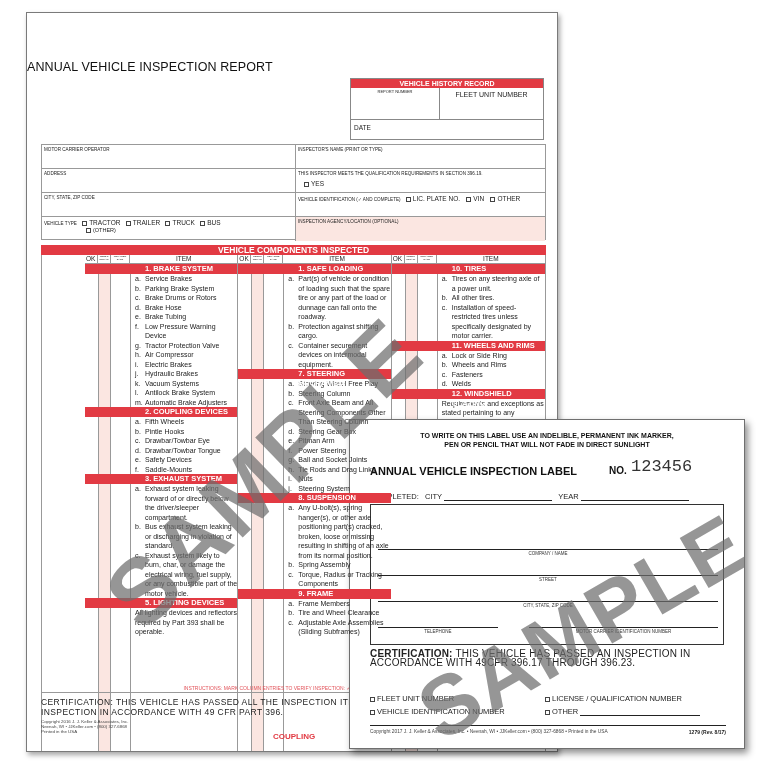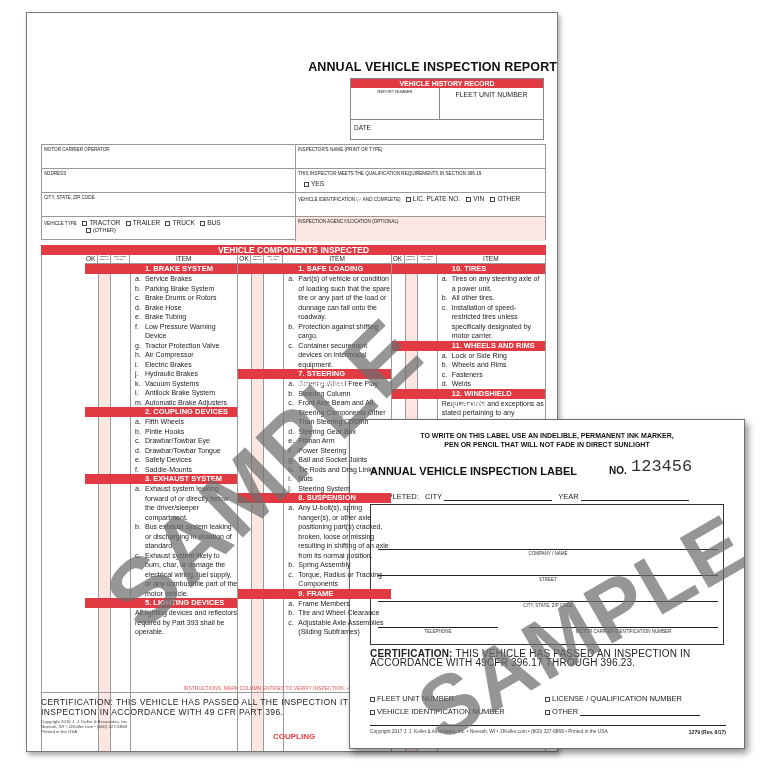--- a/index.html
+++ b/index.html
@@ -6,22 +6,22 @@
   html, body { width: 768px; height: 768px; background: #ffffff; overflow: hidden; }
   body { font-family: "Liberation Sans", sans-serif; color: #222; position: relative; }
 
   .report {
     position: absolute; left: 26px; top: 12px; width: 532px; height: 740px;
     background: #fff; border: 1px solid #7a7a7a;
     box-shadow: 2px 3px 5px rgba(0,0,0,0.35);
     overflow: hidden;
   }
   .report-title {
-    position: absolute; left: 0; top: 47px; width: 530px; text-align: right;
-    font-weight: bold; font-size: 12.5px; letter-spacing: 0.1px; color: #111;
+    position: absolute; left: 0; top: 47px; width: 530px; text-align: left;
+    font-weight: normal; font-size: 12.5px; letter-spacing: 0.1px; color: #111;
   }
   .history {
     position: absolute; left: 323px; top: 65px; width: 194px; height: 62px;
     border: 1px solid #888; font-size: 6.5px;
   }
   .history .hdr { background: #e23a43; color: #fff; text-align: center; font-weight: bold; font-size: 7px; height: 9px; line-height: 9px; }
   .history .row1 { display: flex; height: 32px; border-bottom: 1px solid #888; }
   .history .c1 { width: 89px; border-right: 1px solid #888; text-align: center; font-size: 4px; line-height: 4.5px; padding-top: 2px; }
   .history .c2 { flex: 1; text-align: center; font-size: 7px; padding-top: 3px; }
   .history .date { padding: 4px 3px; font-size: 6.5px; }

